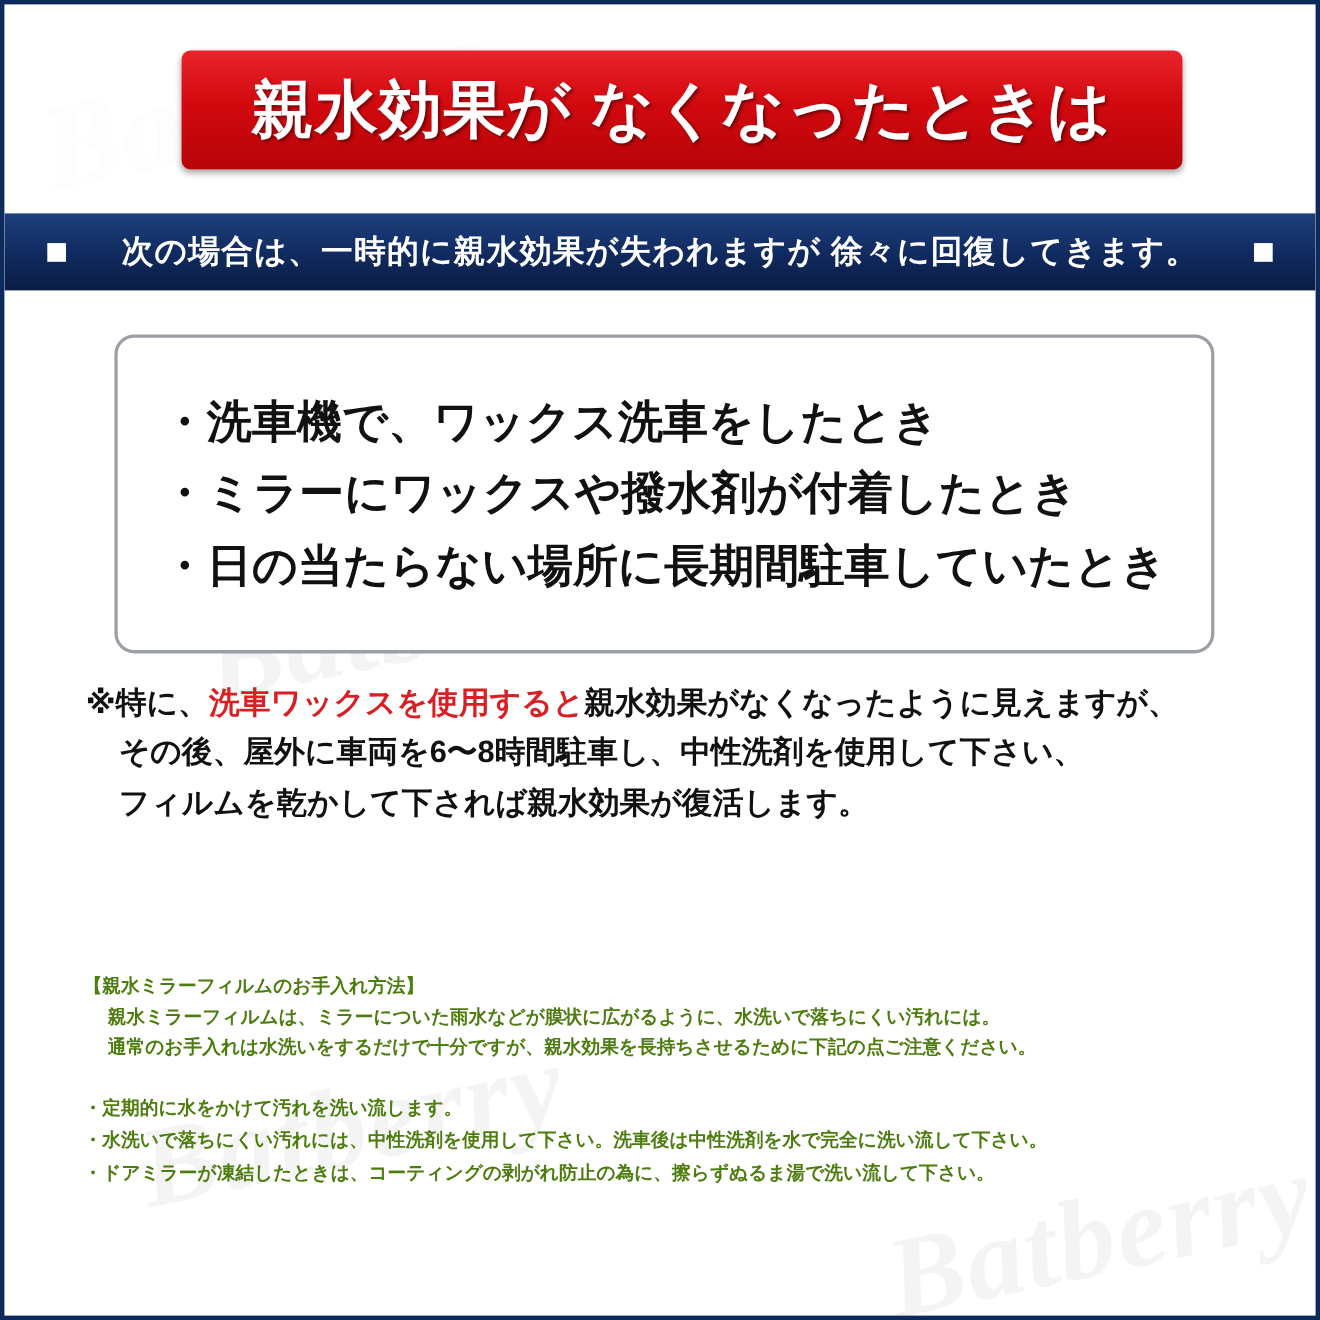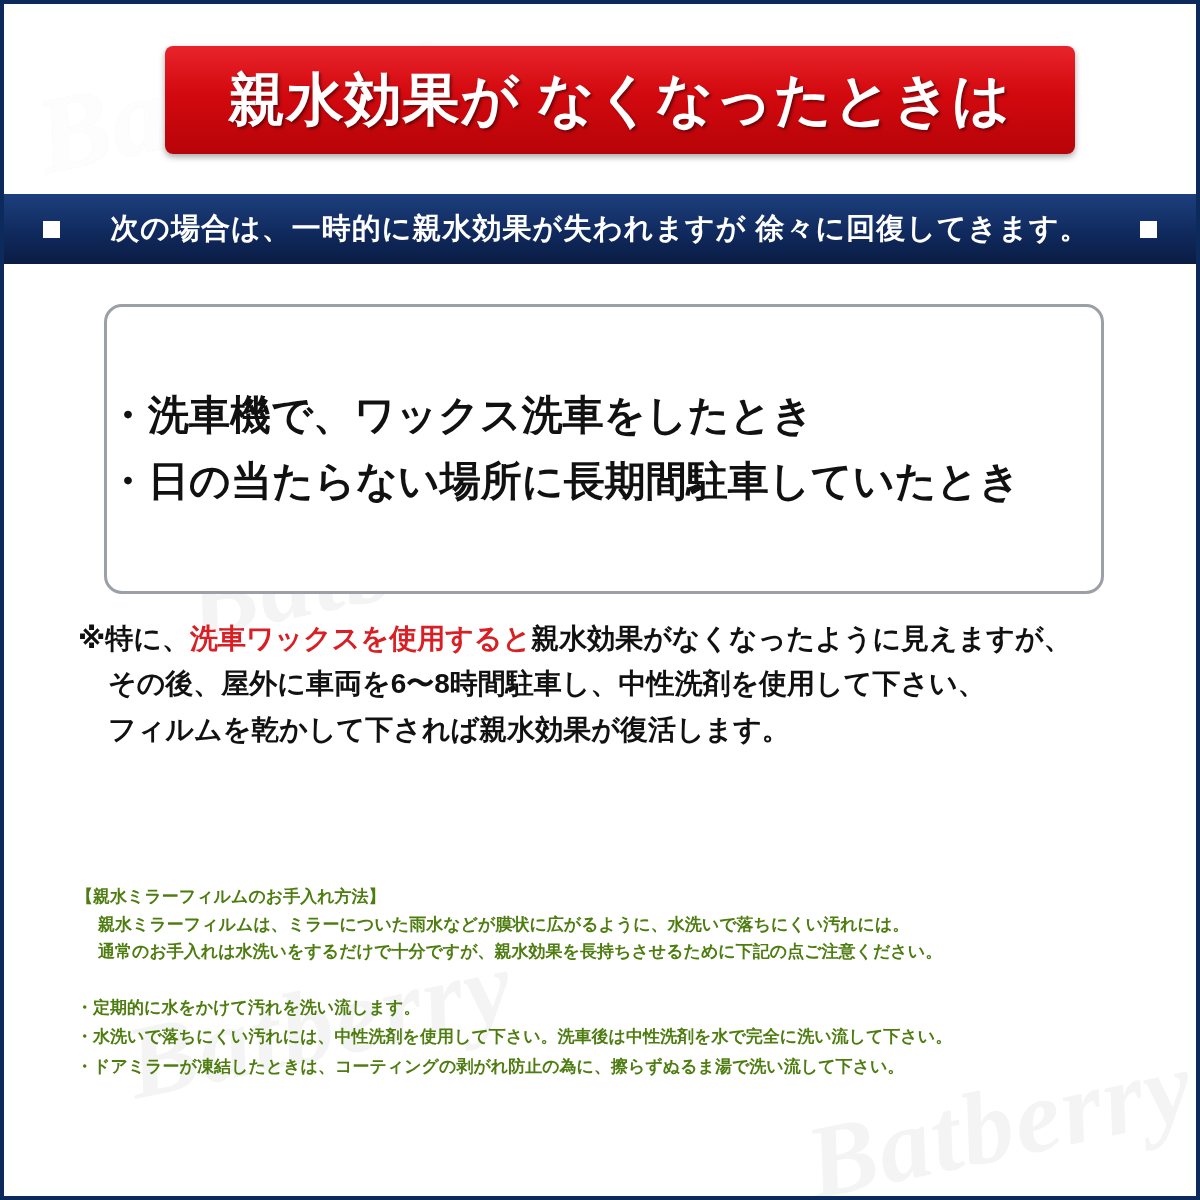--- a/index.html
+++ b/index.html
@@ -101,20 +101,21 @@
     left: 100px;
     width: 1000px;
     height: 290px;
     border: 3px solid #9aa0a6;
     border-radius: 18px;
     box-sizing: border-box;
     background: #ffffff;
     display: flex;
     flex-direction: column;
     justify-content: center;
+    padding-left: 40px;
   }
   .bullet-line {
     font-size: 41px;
     font-weight: bold;
     color: #111111;
     line-height: 1.6;
     white-space: nowrap;
   }
 
   
@@ -163,20 +164,21 @@
   </div>
 
   <div class="subtitle-bar">
     <span class="sq"></span>
     <span class="subtitle-text">次の場合は、一時的に親水効果が失われますが 徐々に回復してきます。</span>
     <span class="sq"></span>
   </div>
 
   <div class="bullet-box">
     <div class="bullet-line">・洗車機で、ワックス洗車をしたとき</div>
+    <div class="bullet-line">・ミラーにワックスや撥水剤が付着したとき</div>
     <div class="bullet-line">・日の当たらない場所に長期間駐車していたとき</div>
   </div>
 
   <div class="note">
     <div class="ln1">
       <span>※特に、</span><span class="red">洗車ワックスを使用すると</span><span>親水効果がなくなったように見えますが、</span>
     </div>
     <div class="ln3">その後、屋外に車両を6〜8時間駐車し、中性洗剤を使用して下さい、</div>
     <div class="ln4">フィルムを乾かして下されば親水効果が復活します。</div>
   </div>

